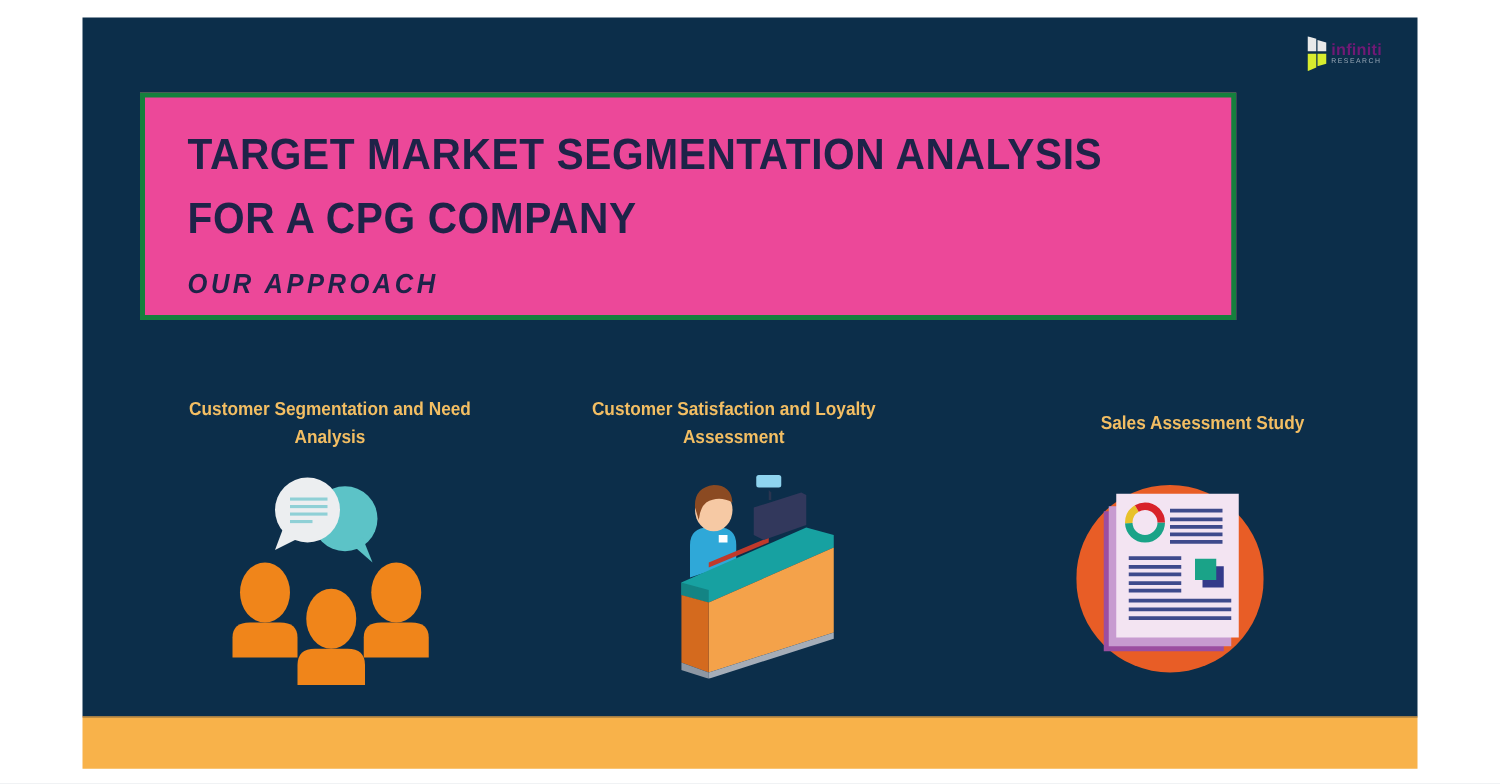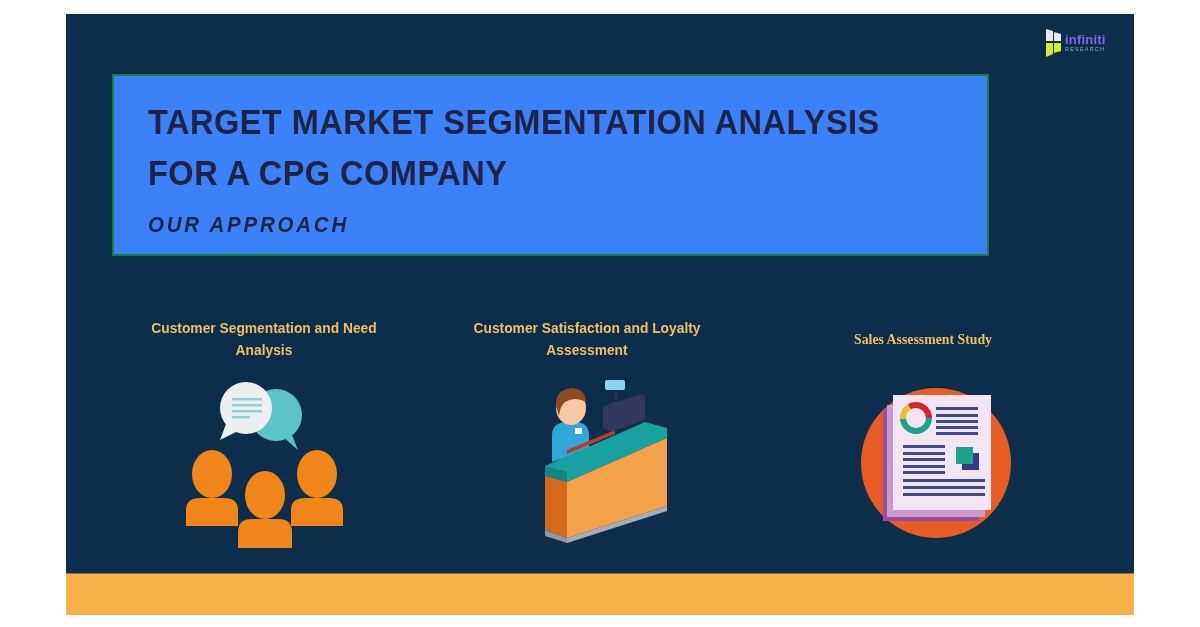--- a/index.html
+++ b/index.html
@@ -4,33 +4,33 @@
 <style>
   html, body { margin:0; padding:0; background:#ffffff; }
   body { width:1200px; height:627px; position:relative; overflow:hidden;
          font-family:"Liberation Sans", "DejaVu Sans", sans-serif; }
   .panel { position:absolute; left:66px; top:14px; width:1068px; height:559px; background:#0c2e4a; }
   .bottom-strip { position:absolute; left:66px; top:573px; width:1068px; height:41px; background:#f8b24a;
                   border-top:1px solid #8a6a3a; }
   .logo { position:absolute; left:1046px; top:28px; height:30px; display:flex; align-items:center; }
   .logo-mark { width:16px; height:28px; position:relative; margin-right:3px; }
   .logo-text { display:flex; flex-direction:column; line-height:1; }
-  .logo-name { color:#8b5cf6; font-weight:bold; font-size:13px; letter-spacing:0.2px; }
+  .logo-name { color:#701a75; font-weight:bold; font-size:13px; letter-spacing:0.2px; }
   .logo-sub { color:#9aa9b8; font-size:5.5px; letter-spacing:1.2px; margin-top:1px; }
-  .banner { position:absolute; left:112px; top:74px; width:877px; height:182px; background:#3b82f6;
-            border:2px solid #15803d; box-sizing:border-box; }
+  .banner { position:absolute; left:112px; top:74px; width:877px; height:182px; background:#ec4899;
+            border:4px solid #15803d; box-sizing:border-box; }
   .title { position:absolute; left:34px; top:20px; margin:0; color:#1e2348; font-weight:bold;
            font-size:35px; line-height:51px; letter-spacing:0.5px; transform:scaleX(0.93); transform-origin:left top;
            white-space:nowrap; }
   .subtitle { position:absolute; left:34px; top:136px; color:#1e2348; font-weight:bold; font-style:italic;
               font-size:22px; letter-spacing:3px; transform:scaleX(0.93); transform-origin:left top; }
   .col { position:absolute; top:316px; width:300px; text-align:center; }
   .col-label { color:#f3be63; font-weight:bold; font-size:15px; line-height:22px; height:46px;
                display:flex; align-items:center; justify-content:center; transform:scaleX(0.92); }
-  .col1 { left:114px; } .col2 { left:437px; } .col3 { left:773px;font-family:Liberation Serif, serif; }
+  .col1 { left:114px; } .col2 { left:437px; } .col3 { left:812px; }
   .icon { position:absolute; }
 </style>
 </head>
 <body>
 
 <div class="panel"></div>
 <div class="bottom-strip"></div>
 
 <div class="logo">
   <svg class="logo-mark" width="16" height="28" viewBox="0 0 16 28">

